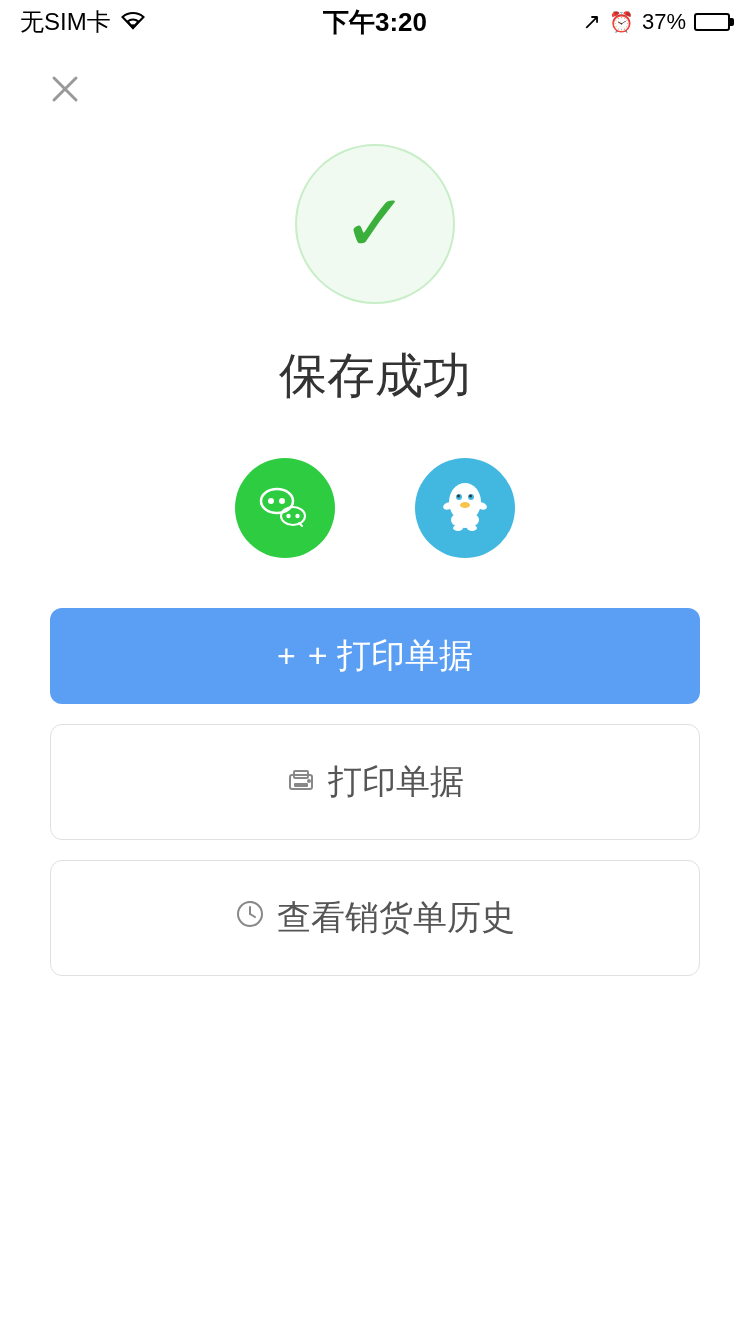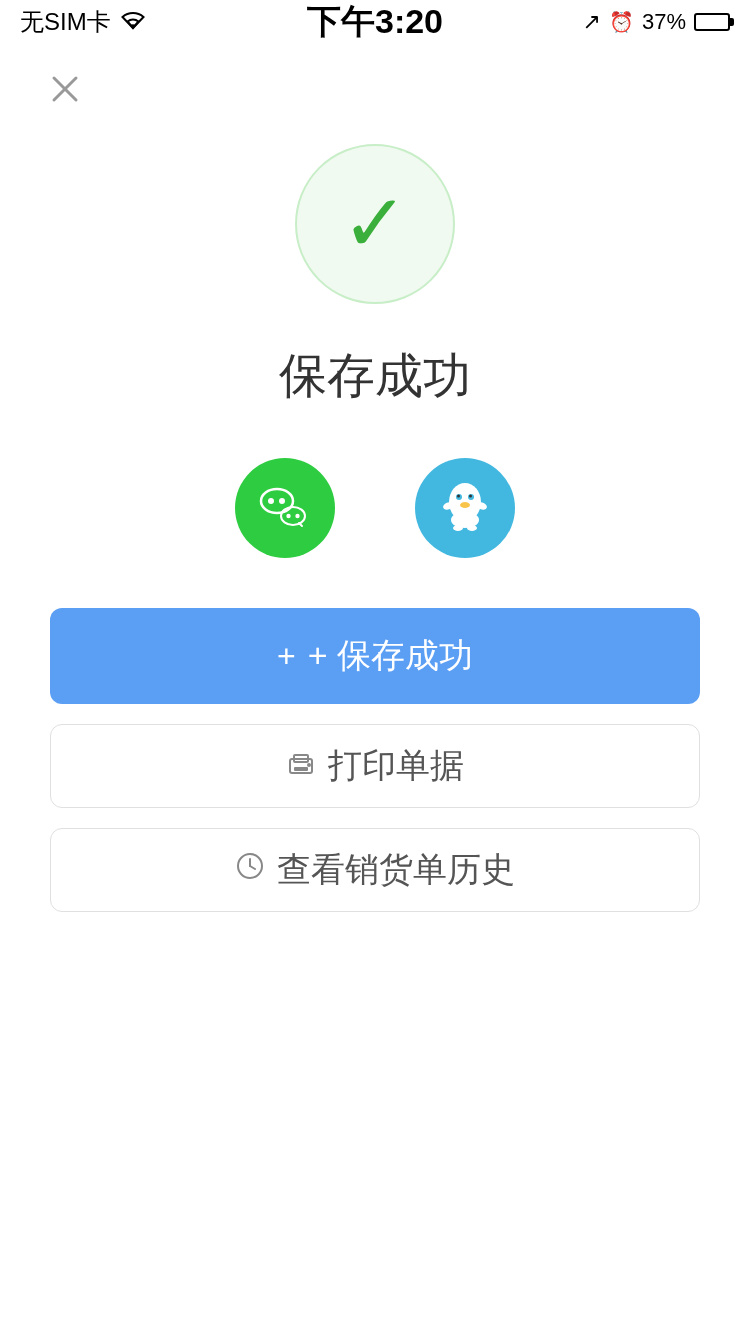--- a/index.html
+++ b/index.html
@@ -26,21 +26,21 @@
     }
     .status-left {
       display: flex;
       align-items: center;
       gap: 8px;
       font-size: 24px;
       color: #000;
       font-weight: 500;
     }
     .status-center {
-      font-size: 34px;
+      font-size: 26px;
       font-weight: 600;
       color: #000;
       position: absolute;
       left: 50%;
       transform: translateX(-50%);
     }
     .status-right {
       display: flex;
       align-items: center;
       gap: 8px;
@@ -191,21 +191,21 @@
       color: #fff;
       display: flex;
       align-items: center;
       justify-content: center;
       gap: 12px;
       cursor: pointer;
     }
 
     .btn-secondary {
       width: 100%;
-      height: 84px;
+      height: 116px;
       background: #fff;
       border: 1px solid #e0e0e0;
       border-radius: 12px;
       font-size: 34px;
       color: #555;
       display: flex;
       align-items: center;
       justify-content: center;
       gap: 12px;
       cursor: pointer;
@@ -287,21 +287,21 @@
           <ellipse cx="22" cy="50" rx="5" ry="3" fill="white"></ellipse>
           <ellipse cx="36" cy="50" rx="5" ry="3" fill="white"></ellipse>
         </svg>
       </button>
     </div>
   </div>
 
   <div class="action-buttons">
     <button class="btn-primary">
       <span class="btn-icon">+</span>
-      <span>+ 保存成功</span>
+      <span>+ 打印单据</span>
     </button>
     <button class="btn-secondary">
       <span class="btn-icon">
         <svg width="30" height="28" viewBox="0 0 30 28" fill="none" xmlns="http://www.w3.org/2000/svg">
           <rect x="4" y="10" width="22" height="14" rx="2" stroke="#888" stroke-width="2"></rect>
           <rect x="8" y="6" width="14" height="7" rx="1" stroke="#888" stroke-width="2"></rect>
           <rect x="8" y="18" width="14" height="4" rx="1" fill="#888"></rect>
           <circle cx="23" cy="16" r="2" fill="#888"></circle>
         </svg>
       </span>

